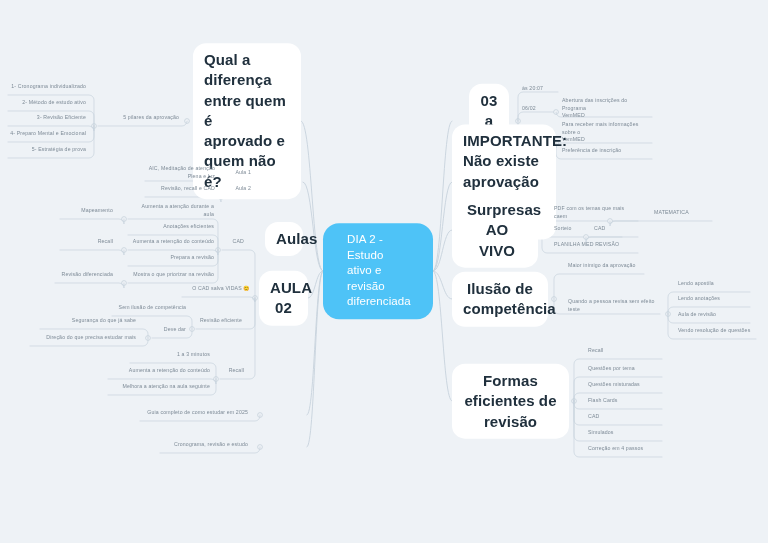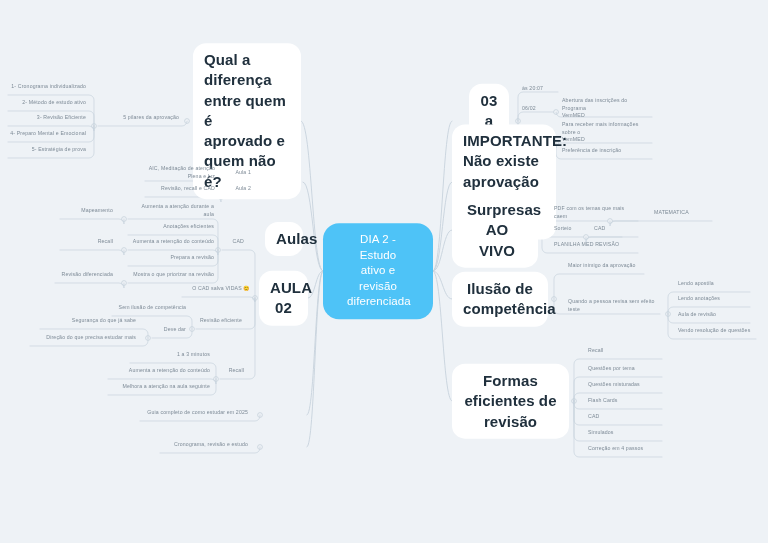--- a/index.html
+++ b/index.html
@@ -33,21 +33,20 @@
     transform: translateY(-50%);
     white-space: pre-line;
   }
   
   .n-root {
     background: #4ec3f7;
     color: #ffffff;
     border-radius: 16px;
     font-size: 11.5px;
     line-height: 1.35;
-    text-align: center;
     padding: 9px 24px;
     letter-spacing: 0.1px;
   }
   
   .n-topic {
     background: #ffffff;
     color: #20303d;
     border-radius: 13px;
     font-size: 15px;
     font-weight: bold;

